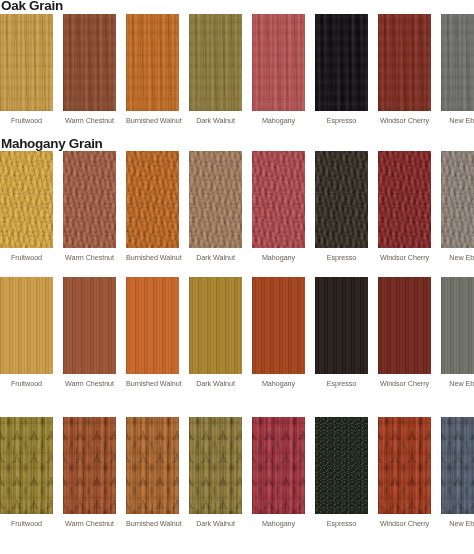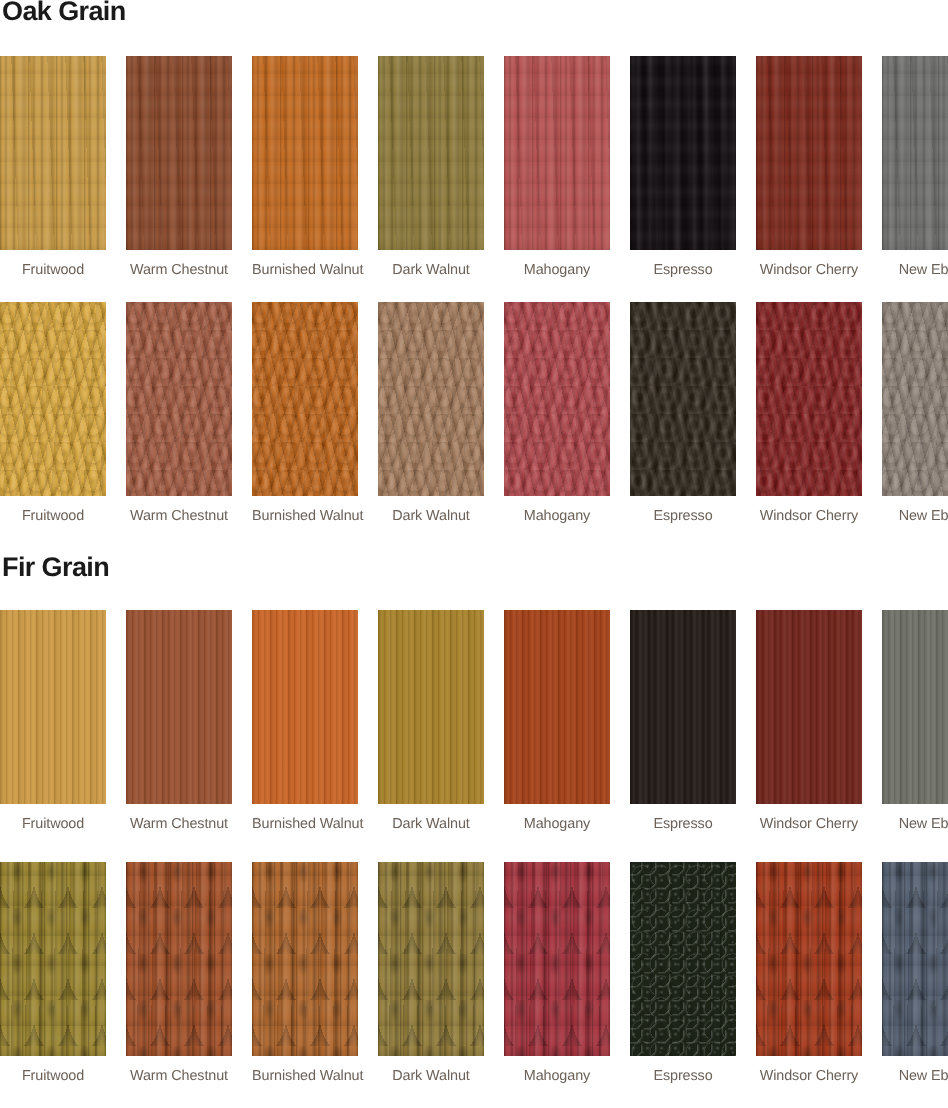--- a/index.html
+++ b/index.html
@@ -46,21 +46,21 @@
   }
 
   .swatch-row {
     position: relative;
     width: 474px;
     height: 126px;
   }
 
   .swatch-cell {
     position: absolute;
-    top: 14px;
+    top: 0;
     width: 53px;
   }
 
   .swatch {
     position: relative;
     width: 53px;
     height: 97px;
     overflow: hidden;
     background: #c8a059;
   }
@@ -214,20 +214,21 @@
         </div>
         <div class="swatch-cell" style="left: 441px;">
           <div class="swatch" style="background: rgb(111, 111, 109);">
             <div class="tex tex-oak"></div>
           </div>
           <div class="swatch-label">New Ebony</div>
         </div>
       </div>
     </div>
     <div class="grain-section">
+      <div class="section-heading">Mahogany Grain</div>
       <div class="swatch-row">
         <div class="swatch-cell" style="left: 0px;">
           <div class="swatch" style="background: rgb(216, 166, 58);">
             <div class="tex tex-mahogany"></div>
           </div>
           <div class="swatch-label">Fruitwood</div>
         </div>
         <div class="swatch-cell" style="left: 63px;">
           <div class="swatch" style="background: rgb(161, 88, 63);">
             <div class="tex tex-mahogany"></div>
@@ -266,21 +267,20 @@
         </div>
         <div class="swatch-cell" style="left: 441px;">
           <div class="swatch" style="background: rgb(141, 128, 117);">
             <div class="tex tex-mahogany"></div>
           </div>
           <div class="swatch-label">New Ebony</div>
         </div>
       </div>
     </div>
     <div class="grain-section">
-      <div class="section-heading">Fir Grain</div>
       <div class="swatch-row">
         <div class="swatch-cell" style="left: 0px;">
           <div class="swatch" style="background: rgb(204, 155, 70);">
             <div class="tex tex-fir"></div>
           </div>
           <div class="swatch-label">Fruitwood</div>
         </div>
         <div class="swatch-cell" style="left: 63px;">
           <div class="swatch" style="background: rgb(154, 82, 50);">
             <div class="tex tex-fir"></div>

